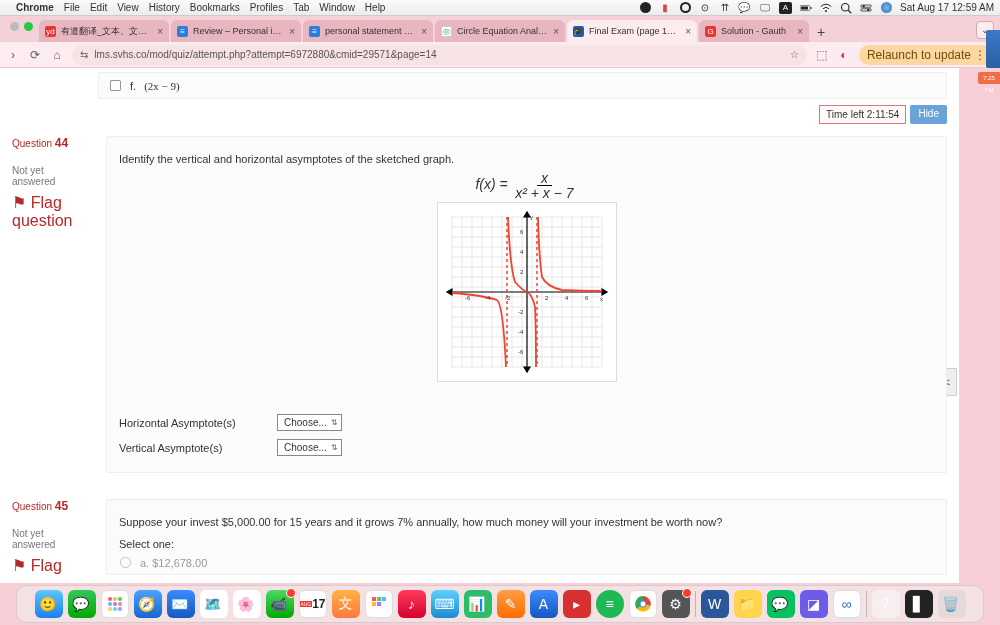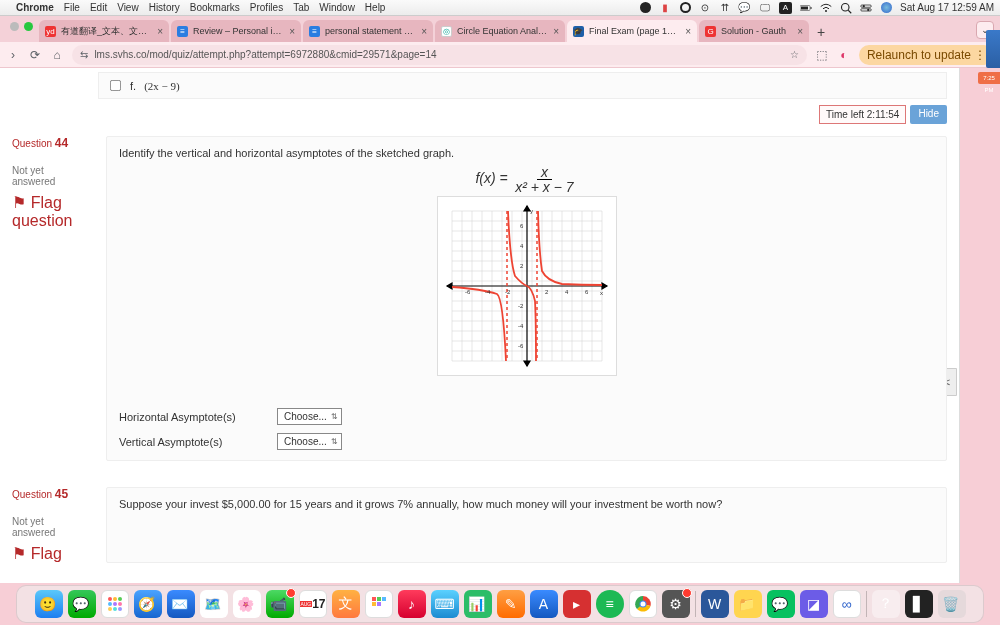--- a/index.html
+++ b/index.html
@@ -37,21 +37,21 @@
   .page { position:absolute; left:0; right:0; top:68px; bottom:42px; background:#fff; overflow:hidden; border-right:1px solid #ddd; width:960px;}
   .page-inner{ position:absolute; left:0; top:0; right:0; padding: 0 0 0 0;}
   
   
   .qwrap { display:flex; padding: 12px 12px 0 12px; gap:20px; }
   .qside { width:74px; font-size:10px; color:#333; flex:none;}
   .qside .qn { font-size:10px; color:#b5292a;}
   .qside .qn b{ font-size:12px; color:#b5292a;}
   .qside .ny { color:#777; margin-top:15px;}
   .qside .flag { color:#b5292a; margin-top:6px; font-size:16px;}
-  .qmain { flex:1; background:#fbfbfb; border:1px solid #eee; border-radius:2px; padding:10px 12px; font-size:11px; color:#333;}
+  .qmain { flex:1; background:#fbfbfb; border:1px solid #eee; border-radius:2px; padding:16px 12px; font-size:11px; color:#333;}
   .qprev { margin: 4px 12px 0 98px; background:#fbfbfb; border:1px solid #eee; padding:6px 10px;}
   .opt { display:flex; align-items:center; gap:8px; font-size:11px;}
   .opt input{ transform:scale(0.85);}
   
   .timerow { display:flex; justify-content:flex-end; padding: 6px 12px 0 12px; gap:4px;}
   .timebox { border:1px solid #d77; color:#333; font-size:10px; padding:3px 6px; background:#fffafa;}
   .hidebtn { background:#6aa3d8; color:#fff; font-size:10px; padding:3px 8px; border-radius:2px;}
   
   
   .formula { font-family: "Times New Roman", serif; font-style: italic; font-size:14px; text-align:center; margin:6px 0 2px 0;}
@@ -327,20 +327,25 @@
     </div>
 
     <div class="qwrap" style="margin-top:14px">
       <div class="qside">
         <div class="qn"><span>Question</span> <b>45</b></div>
         <div class="ny">Not yet answered</div>
         <div class="flag">⚑ Flag</div>
       </div>
       <div class="qmain" style="padding-bottom:2px">
         <div>Suppose your invest $5,000.00 for 15 years and it grows 7% annually, how much money will your investment be worth now?</div>
+        <div style="margin-top:10px">Select one:</div>
+        <div class="opt" style="margin-top:6px; opacity:0.5">
+          <input type="radio" style="">
+          <span>a.  $12,678.00</span>
+        </div>
       </div>
     </div>
   </div>
 </div>
 
 <div class="dock">
   <div class="dockbg"></div>
   <div class="di" style="background:linear-gradient(#5ac8fa,#1d7ef0)">🙂</div>
   <div class="di" style="background:linear-gradient(#34c759,#0a0)">💬</div>
   <div class="di" style="background:#fff;border:1px solid #ddd">

